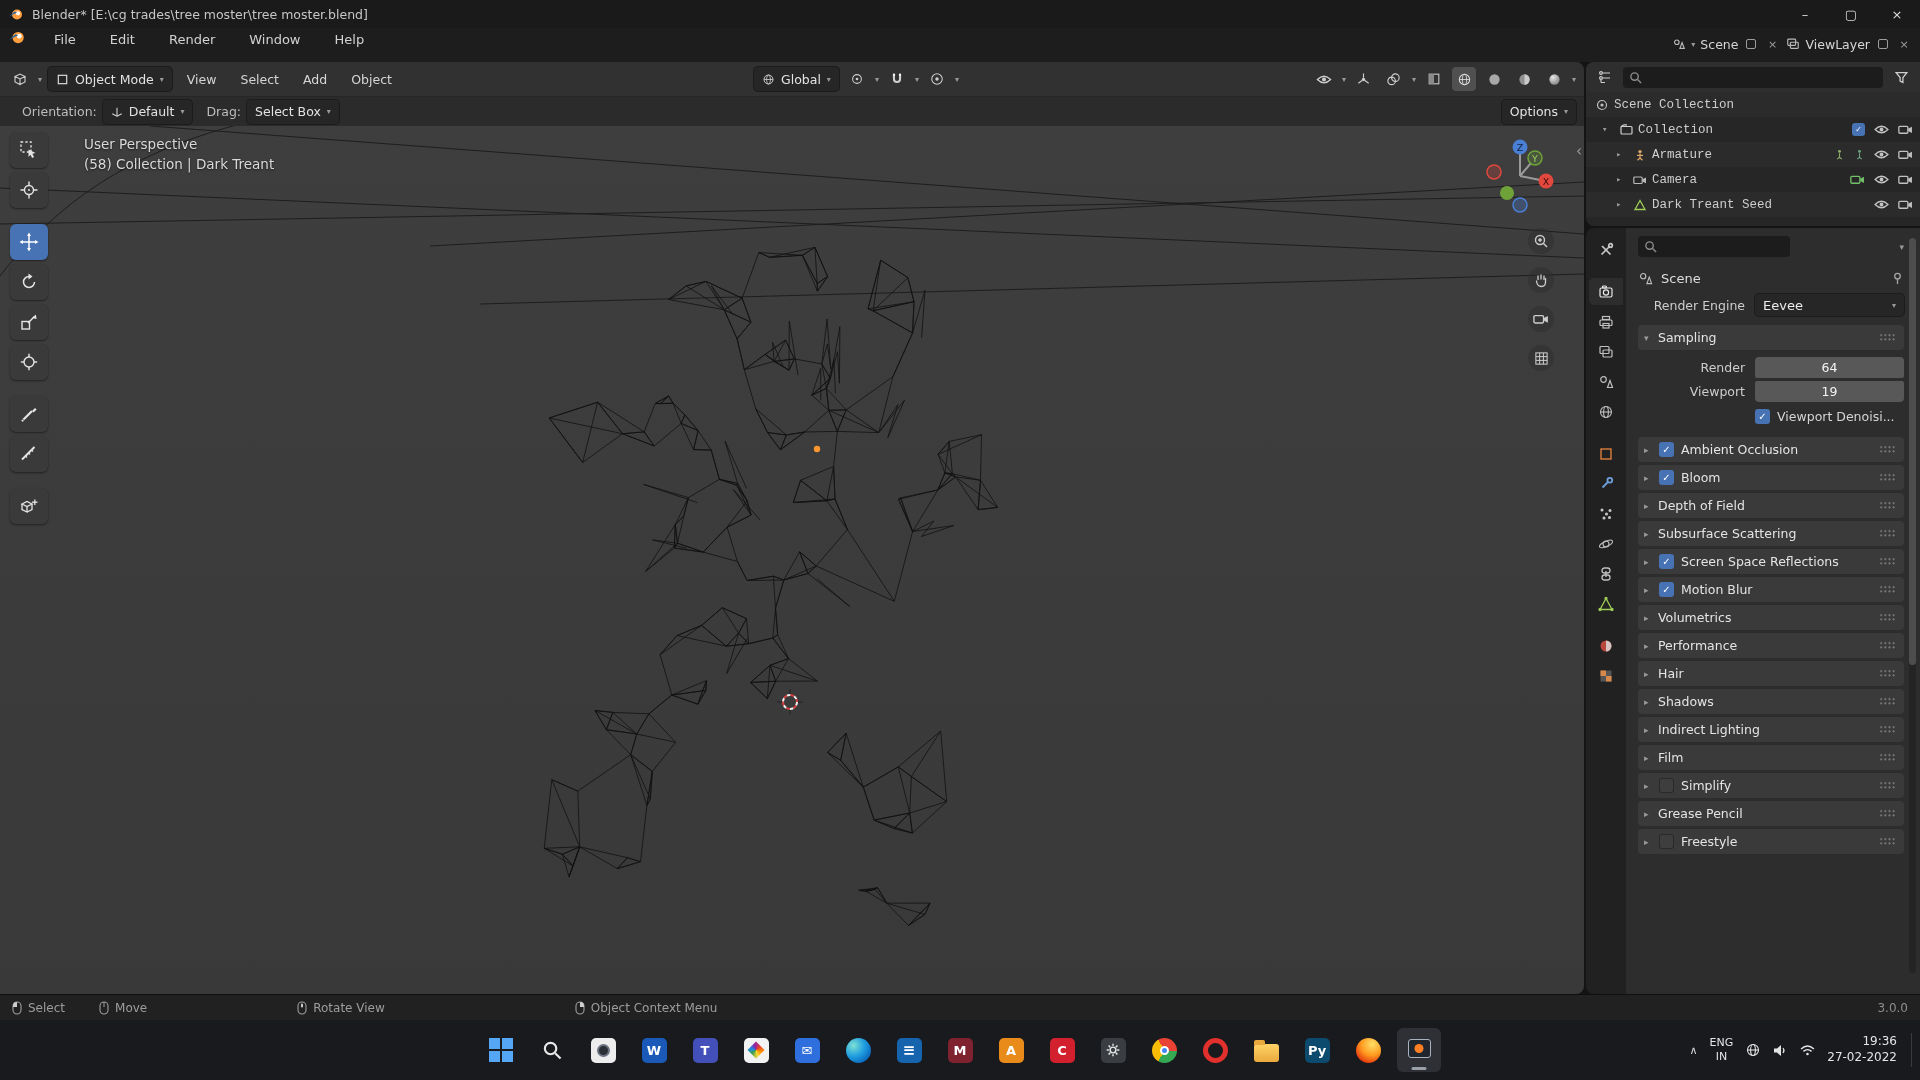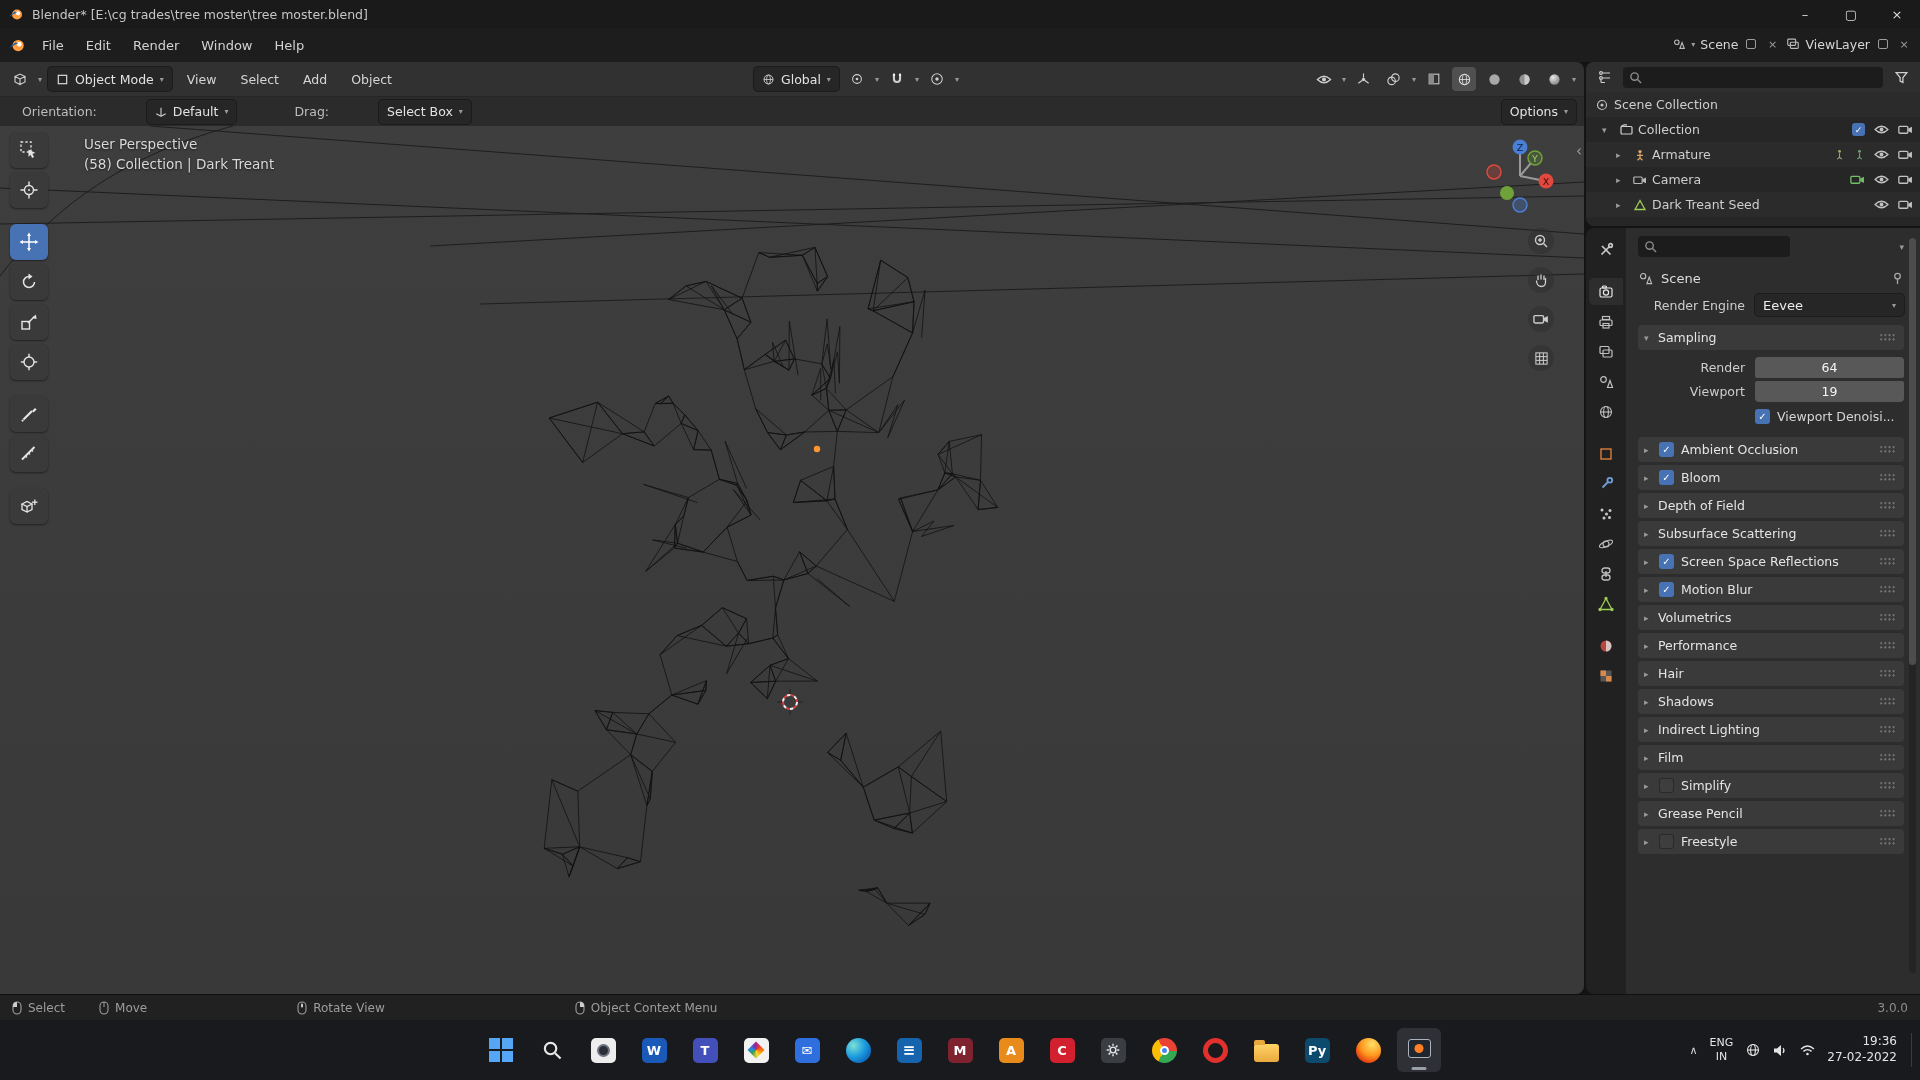--- a/index.html
+++ b/index.html
@@ -8,36 +8,36 @@
   .ic { display:inline-block; vertical-align:middle; }
 
   
   .titlebar { height:28px; background:#1a1a1a; display:flex; align-items:center; padding-left:8px; color:#c6c6c6; }
   .titlebar .ttl { margin-left:8px; font-size:12.5px; }
   .win-controls { margin-left:auto; display:flex; height:100%; }
   .win-btn { width:46px; display:flex; align-items:center; justify-content:center; color:#dcdcdc; font-size:13px; }
 
   
   .menubar { height:34px; background:#1d1d1d; display:flex; align-items:flex-end; padding:0 8px; }
-  .mb-left { display:flex; align-items:center; height:100%; gap:2px; }
+  .mb-left { display:flex; align-items:flex-start; height:100%; gap:14px; }
   .menu-item { padding:4px 10px; color:#d2d2d2; border-radius:4px; }
   .tabs { display:flex; align-items:flex-end; margin-left:16px; }
   .wtab { height:27px; display:flex; align-items:center; padding:0 13px; border-radius:6px 6px 0 0; color:#b5b5b5; font-size:12.5px; }
   .wtab.active { background:#313131; color:#f0f0f0; }
   .wtab.plus { color:#c9c9c9; padding:0 9px; }
   .mb-right { margin-left:auto; display:flex; align-items:center; height:100%; gap:6px; padding-bottom:2px; }
   .linked-field { display:flex; align-items:center; gap:5px; color:#d5d5d5; font-size:12.5px; }
   .mini-btn { width:16px; height:16px; display:flex; align-items:center; justify-content:center; color:#9c9c9c; font-size:11px; }
   .sq { width:10px; height:10px; border:1.3px solid #9c9c9c; border-radius:2px; }
 
   
   .workspace { display:flex; height:932px; background:#141414; gap:2px; }
   .viewport-editor { width:1584px; display:flex; flex-direction:column; border-radius:0 8px 8px 0; overflow:hidden; }
   .vp-header { height:34px; background:#313131; display:flex; align-items:center; padding:0 8px; gap:6px; flex:none; }
-  .vp-subheader { height:30px; background:#2b2b2b; display:flex; align-items:center; padding:0 8px; flex:none; border-top:1px solid #262626;gap:44px; }
+  .vp-subheader { height:30px; background:#2b2b2b; display:flex; align-items:center; padding:0 8px; flex:none; border-top:1px solid #262626; }
   .field { background:#262626; border-radius:4px; height:24px; padding:0 8px; display:inline-flex; align-items:center; gap:6px; color:#e2e2e2; font-size:12.5px; box-shadow:0 0 0 1px #1b1b1b; }
   .chev { font-size:8px; color:#999; }
   .hdr-menu { padding:0 9px; color:#d5d5d5; font-size:12.5px; }
   .hbtn { width:24px; height:24px; display:flex; align-items:center; justify-content:center; border-radius:4px; }
   .hbtn.active { background:#505050; }
   .sub-label { color:#bdbdbd; margin:0 6px 0 14px; font-size:12.5px; }
 
   .vp-canvas { flex:1; position:relative; background:linear-gradient(#3e3e3e,#393939); }
   .wire-svg { position:absolute; inset:0; }
   .vp-overlay-text { position:absolute; left:84px; top:8px; color:#d9d9d9; font-size:13.5px; line-height:1.5; text-shadow:0 1px 2px rgba(0,0,0,.55); }
@@ -50,21 +50,21 @@
   .nav-gizmo { position:absolute; top:10px; right:24px; }
   .nav-col { position:absolute; top:102px; right:30px; display:flex; flex-direction:column; gap:13px; }
   .nav-btn { width:26px; height:26px; border-radius:50%; background:rgba(46,46,46,.5); display:flex; align-items:center; justify-content:center; }
   .collapse-arrow { position:absolute; right:2px; top:16px; color:#9a9a9a; font-size:15px; }
 
   
   .right-col { width:334px; display:flex; flex-direction:column; gap:2px; }
   .outliner { height:164px; background:#262626; border-radius:8px 0 0 8px; overflow:hidden; flex:none; }
   .out-header { height:30px; background:#2e2e2e; display:flex; align-items:center; padding:0 7px; gap:6px; }
   .out-search { flex:1; height:21px; background:#1c1c1c; border-radius:4px; display:flex; align-items:center; padding:0 6px; color:#8c8c8c; }
-  .out-row { height:25px; display:flex; align-items:center; padding:0 7px; color:#cecece; font-size:12.5px; }
+  .out-row { height:25px; display:flex; align-items:center; padding:0 7px; color:#cecece; font-size:12.5px;font-family:Liberation Mono, monospace; }
   .out-row:nth-child(even) { background:#2b2b2b; }
   .tri { width:15px; color:#9a9a9a; font-size:9px; flex:none; }
   .oicon { width:18px; display:flex; justify-content:center; flex:none; margin-right:3px; }
   .row-icons { margin-left:auto; display:flex; align-items:center; gap:9px; color:#c2c2c2; }
   .ocb { width:13px; height:13px; border-radius:3px; background:#4772b3; color:#fff; font-size:9px; display:flex; align-items:center; justify-content:center; }
 
   .properties { flex:1; display:flex; border-radius:8px 0 0 8px; overflow:hidden; }
   .prop-tabs { width:40px; background:#212121; padding-top:8px; display:flex; flex-direction:column; align-items:center; gap:3px; }
   .ptab { width:34px; height:27px; border-radius:5px 0 0 5px; display:flex; align-items:center; justify-content:center; }
   .ptab.active { background:#2d2d2d; }

